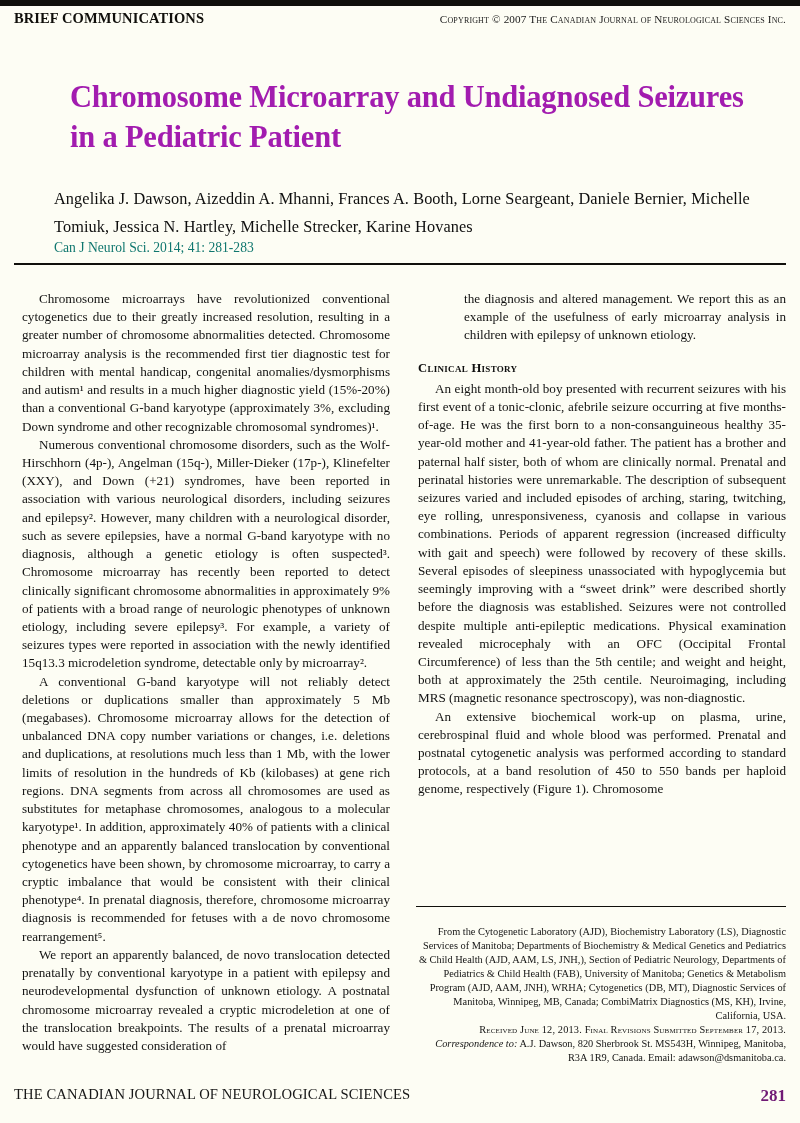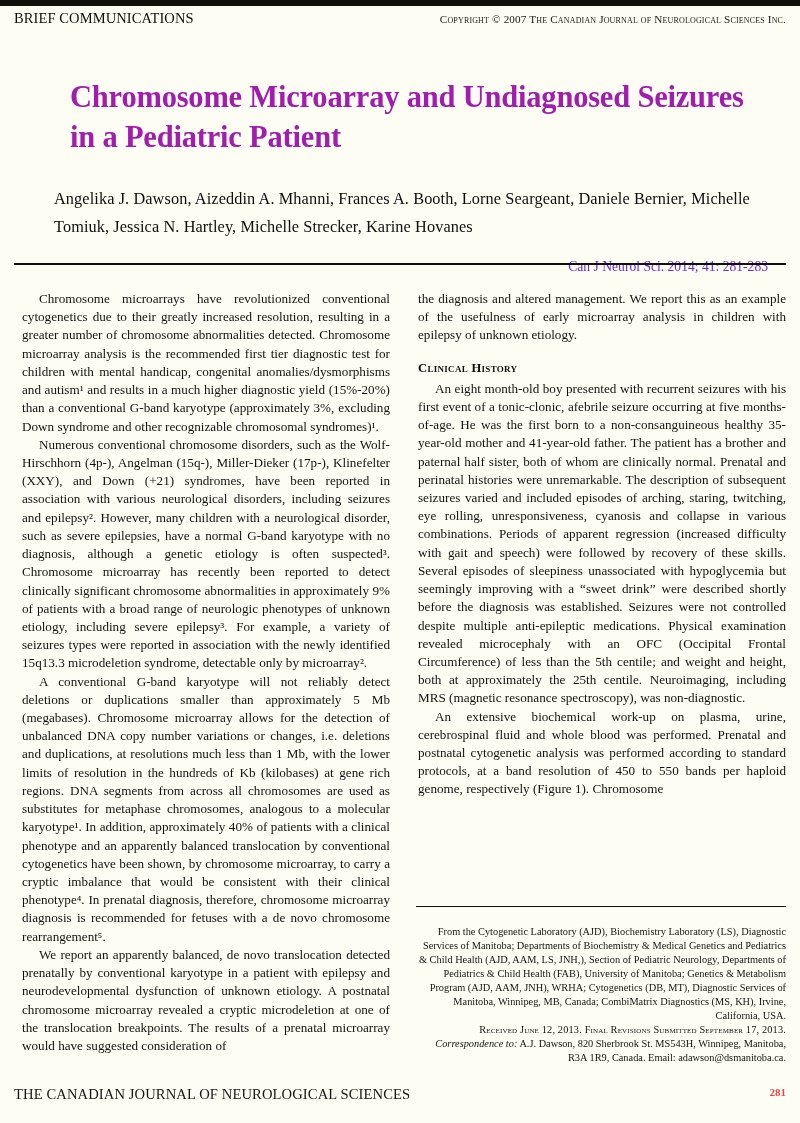--- a/index.html
+++ b/index.html
@@ -38,21 +38,21 @@
     position: absolute;
     top: 10px;
     left: 14px;
     right: 14px;
     height: 22px;
     display: flex;
     align-items: baseline;
     justify-content: space-between;
   }
   .running-head-left {
-    font-weight: normal;
+    font-weight: bold;
     font-size: 14.5px;
     letter-spacing: 0.1px;
     color: #100f0b;
   }
   .running-head-right {
     font-size: 11.2px;
     color: #1a1a1a;
     font-variant: small-caps;
     letter-spacing: 0.15px;
     white-space: nowrap;
@@ -75,24 +75,23 @@
   }
   .authors {
     margin-top: 28px;
     font-size: 16.3px;
     line-height: 1.68;
     color: #0e0e0e;
     letter-spacing: 0.1px;
     padding-right: 18px;
   }
   .citation-line {
-    margin-top: 19px;
-    text-align: right;
+    text-align: left;
     font-size: 13.6px;
-    color: #6d28d9;
+    color: #0f766e;
     padding-right: 10px;
   }
 
   
   .rule-main {
     position: absolute;
     left: 14px;
     right: 14px;
     top: 263px;
     border-top: 2.2px solid #100f0b;
@@ -124,21 +123,21 @@
   p.body {
     margin: 0;
     font-size: 13.15px;
     line-height: 1.385;
     text-align: justify;
     text-justify: inter-word;
     text-indent: 17px;
     color: #121212;
     hyphens: none;
   }
-  p.body.no-indent { text-indent: 0; }
+  p.body.no-indent { text-indent: 0; margin-left: 46px; }
 
   .sec-head {
     margin: 16px 0 4px 0;
     font-size: 12.6px;
     font-weight: bold;
     font-variant: small-caps;
     letter-spacing: 0.3px;
     color: #0e0e0e;
   }
   .ital { font-style: italic; }
@@ -169,23 +168,23 @@
     display: flex;
     align-items: flex-start;
     justify-content: space-between;
   }
   .footer-title {
     font-size: 14.6px;
     letter-spacing: 0.1px;
     color: #171717;
   }
   .footer-page {
-    font-size: 11px;
-    font-weight: bold;
-    color: #ef4444;
+    font-size: 17px;
+    font-weight: bold;
+    color: #701a75;
   }
 </style>
 </head>
 <body>
 
 <div class="page">
 
   <div class="top-bar"></div>
 
   <div class="running-head">

